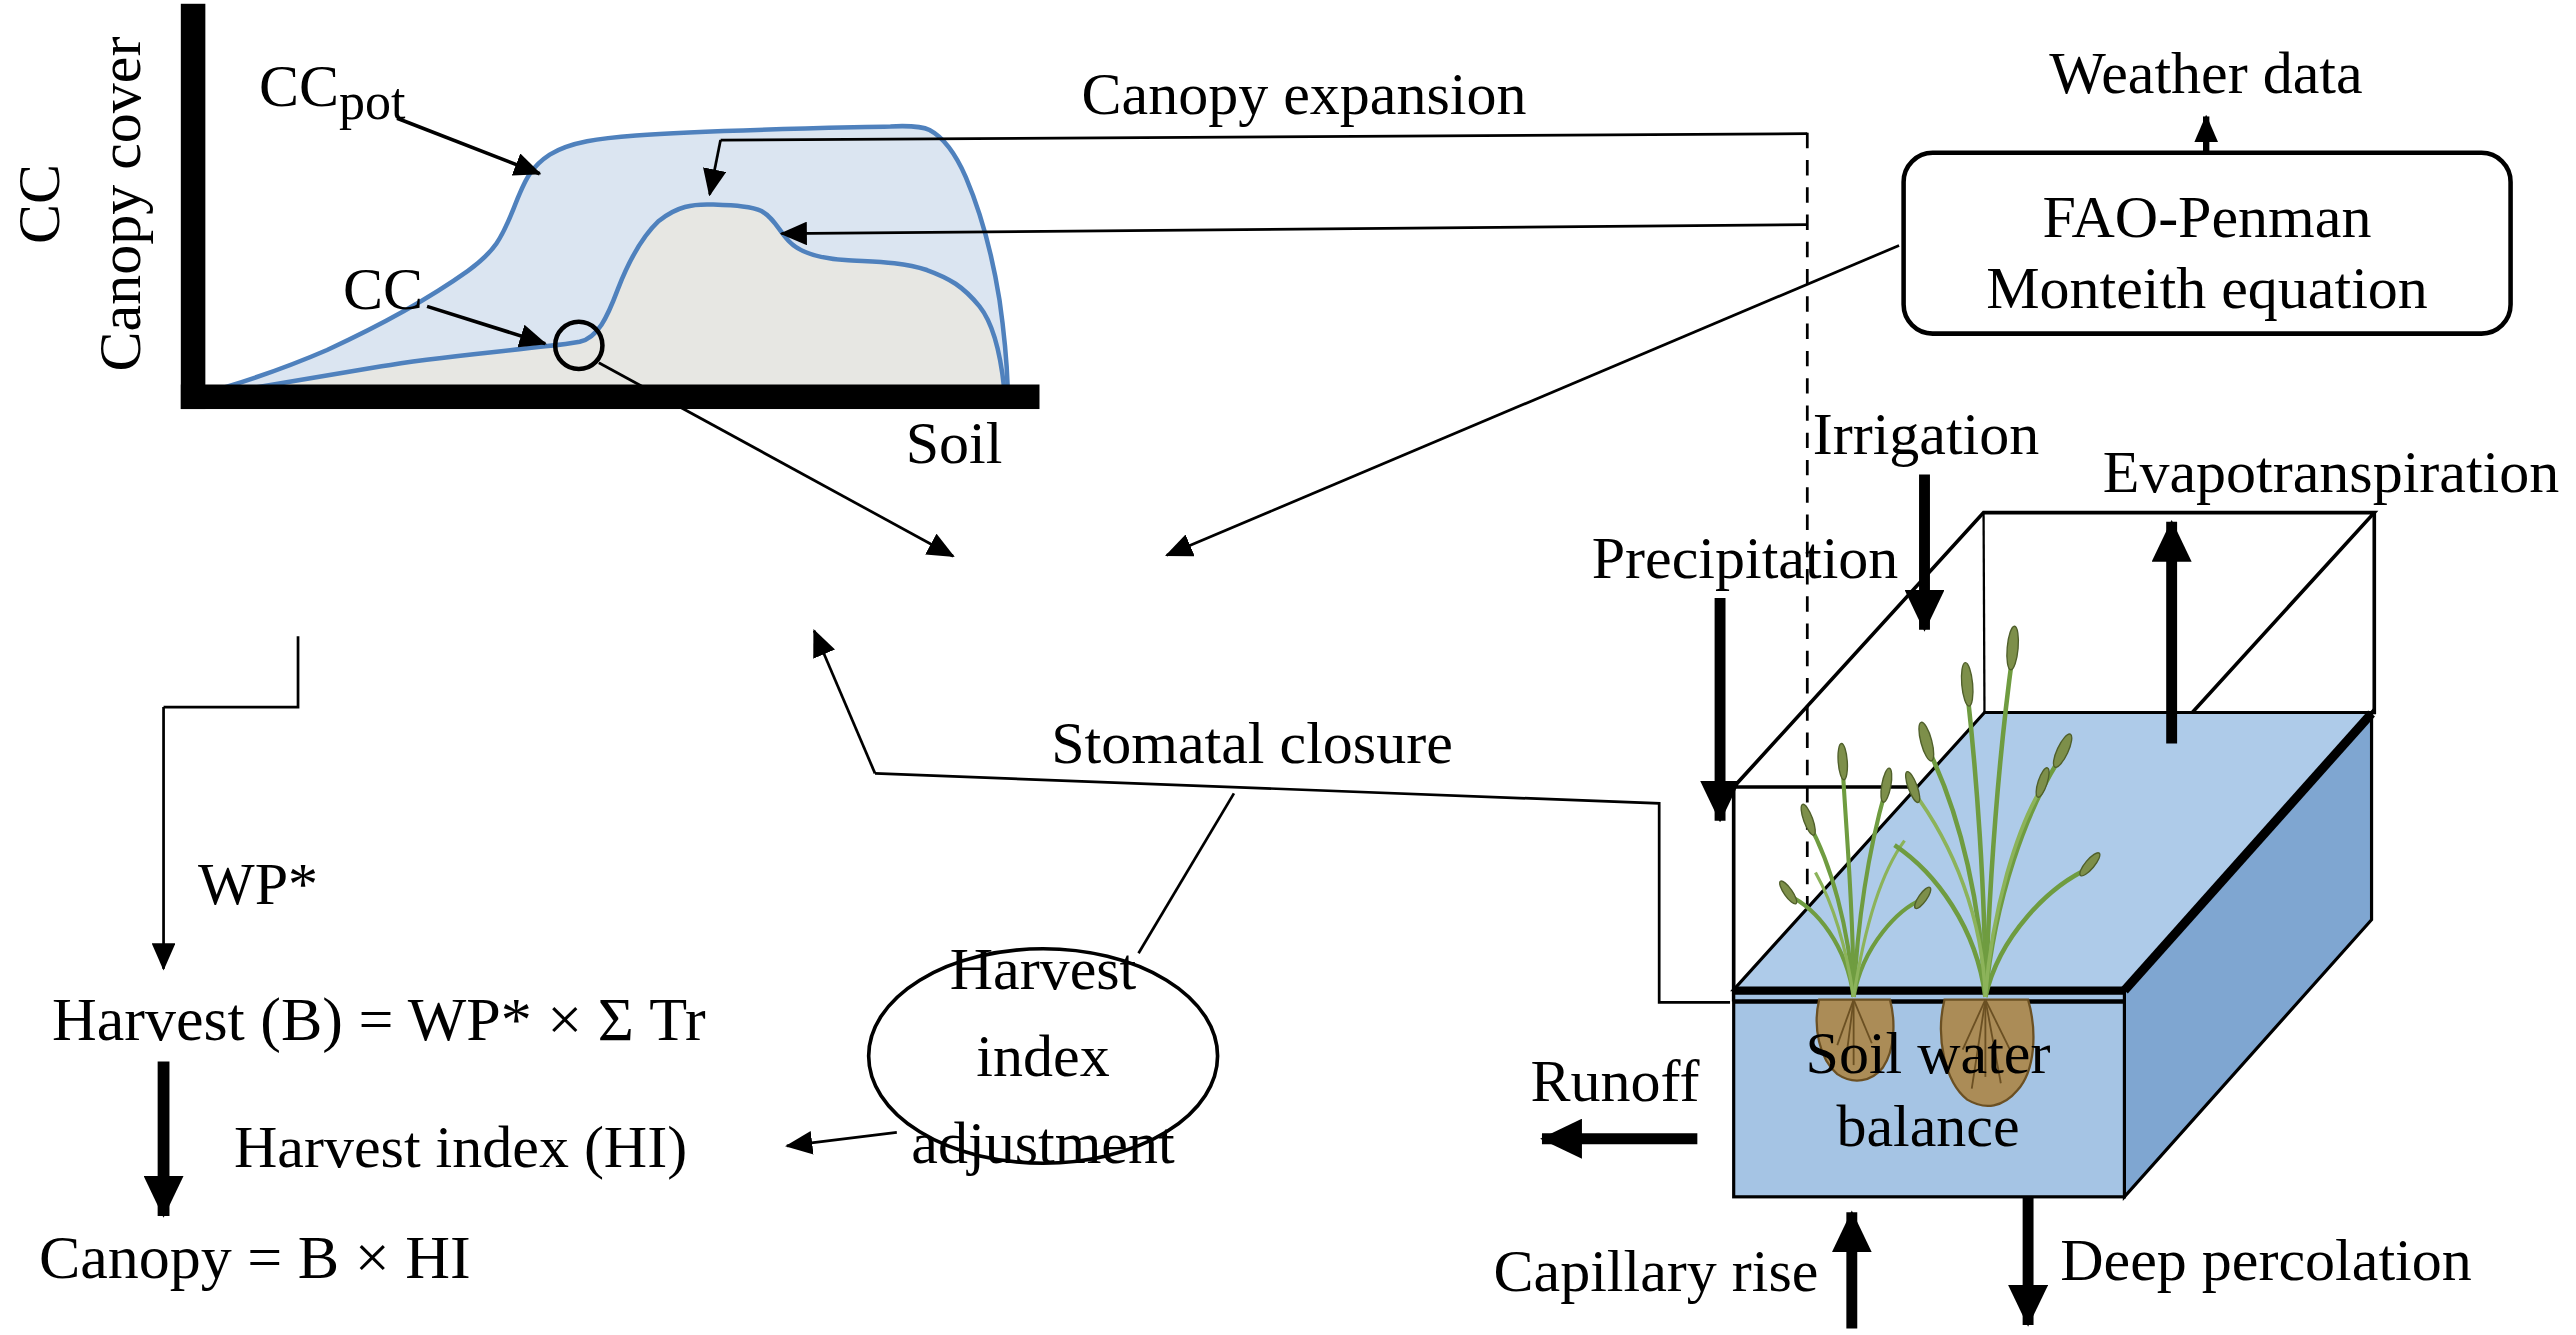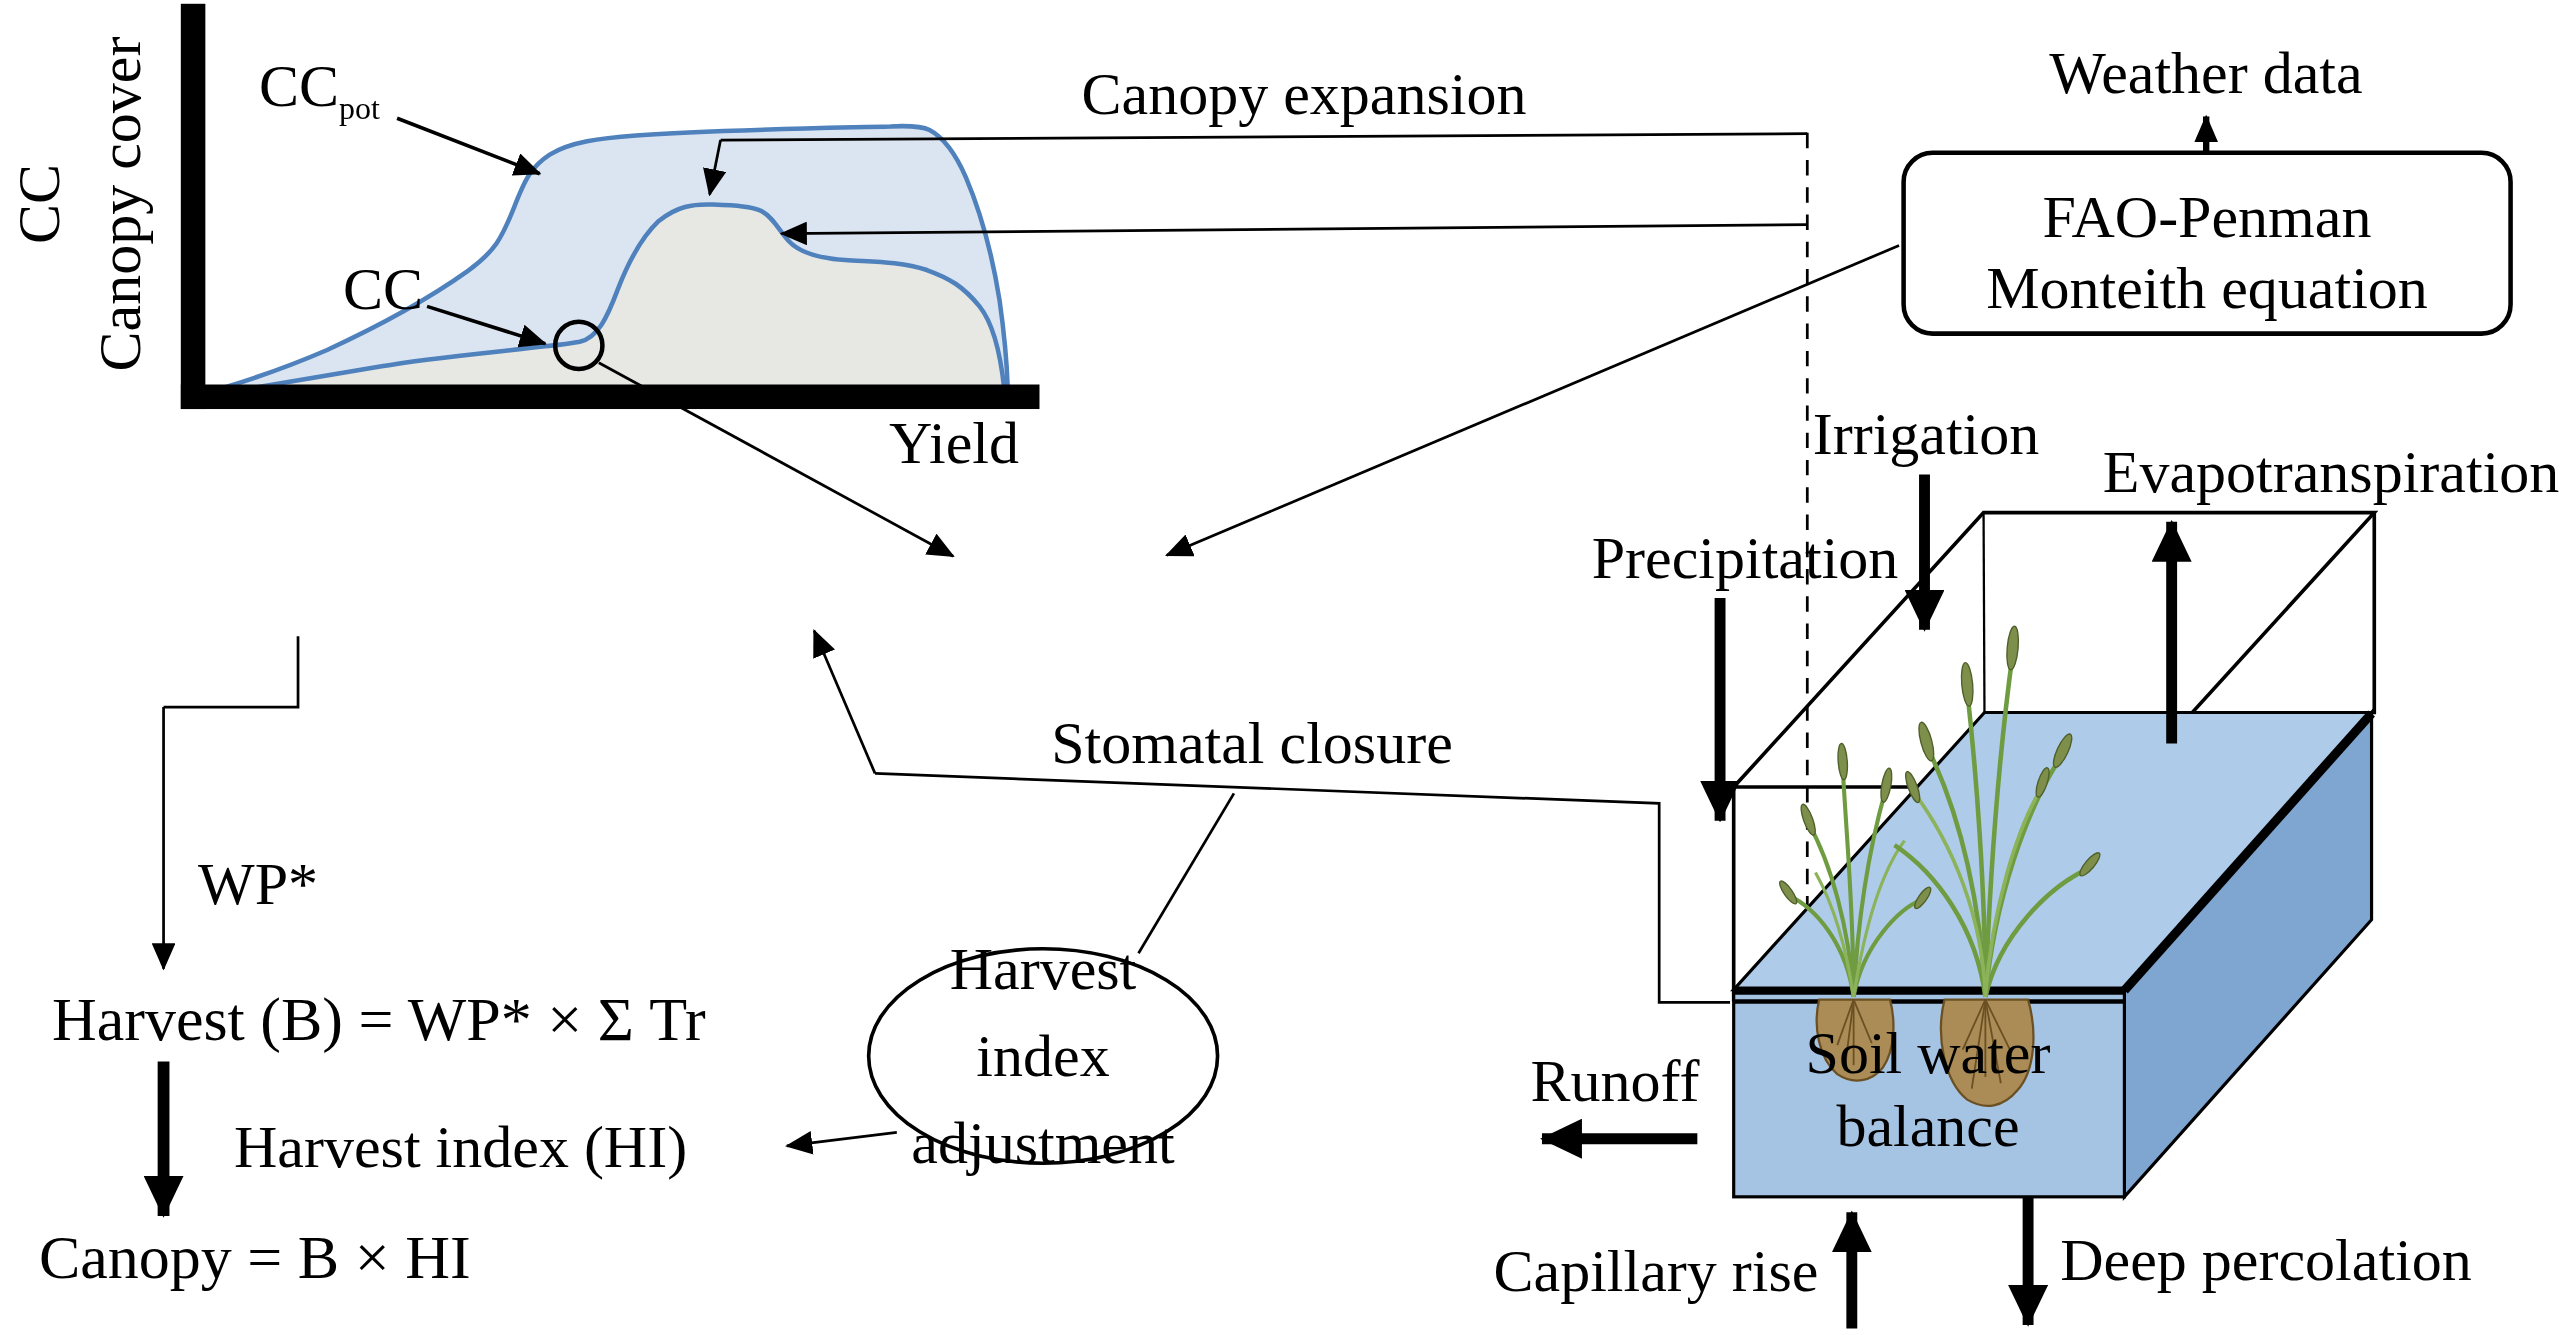--- a/index.html
+++ b/index.html
@@ -2,21 +2,21 @@
 <html style="font-size:14.5px"><head>
 <meta charset="utf-8">
 <style>
   html,body{margin:0;padding:0;background:#fff;}
   #canvas{position:relative;width:2576px;height:1336px;background:#fff;overflow:hidden;
           font-family:"Liberation Serif","DejaVu Serif",serif;color:#000;}
   #canvas svg{position:absolute;left:0;top:0;}
   .lbl{position:absolute;font-size:60px;line-height:1.1;white-space:pre;transform:translate(-50%,-50%);text-align:center;}
   .lbl.left{transform:translateY(-50%);text-align:left;}
   .eq{font-size:62px;}
-  .eq sub, .lbl sub{font-size:32px;line-height:0;}
+  .eq sub, .lbl sub{font-size:52px;line-height:0;}
   #ylabel{line-height:1.35;transform:translate(-50%,-50%) rotate(-90deg);}
   #ellipse-text{line-height:87px;}
   #fao-text{line-height:71px;}
   #soil-text{line-height:73px;}
 </style>
 </head>
 <body>
 
 <div id="canvas">
 
@@ -164,21 +164,21 @@
     </g>
   </svg>
 
   <div class="lbl" id="ylabel" style="left:80px;top:204px;">CC
 Canopy cover</div>
 
   <div class="lbl left" style="left:259px;top:86px;"><span>CC</span><sub>pot</sub></div>
 
   <div class="lbl left" style="left:343px;top:289px;">CC</div>
 
-  <div class="lbl" style="left:954px;top:443px;">Yield</div>
+  <div class="lbl" style="left:954px;top:443px;">Soil</div>
 
   <div class="lbl" style="left:1304px;top:94px;">Canopy expansion</div>
 
 
   <div class="lbl" style="left:2206px;top:73px;">Weather data</div>
 
   <div class="lbl" id="fao-text" style="left:2207px;top:245px;margin-top:8px;"><span>FAO-Penman</span><br><span>Monteith equation</span></div>
 
 
   <div class="lbl left" style="left:198px;top:884px;">WP*</div>

